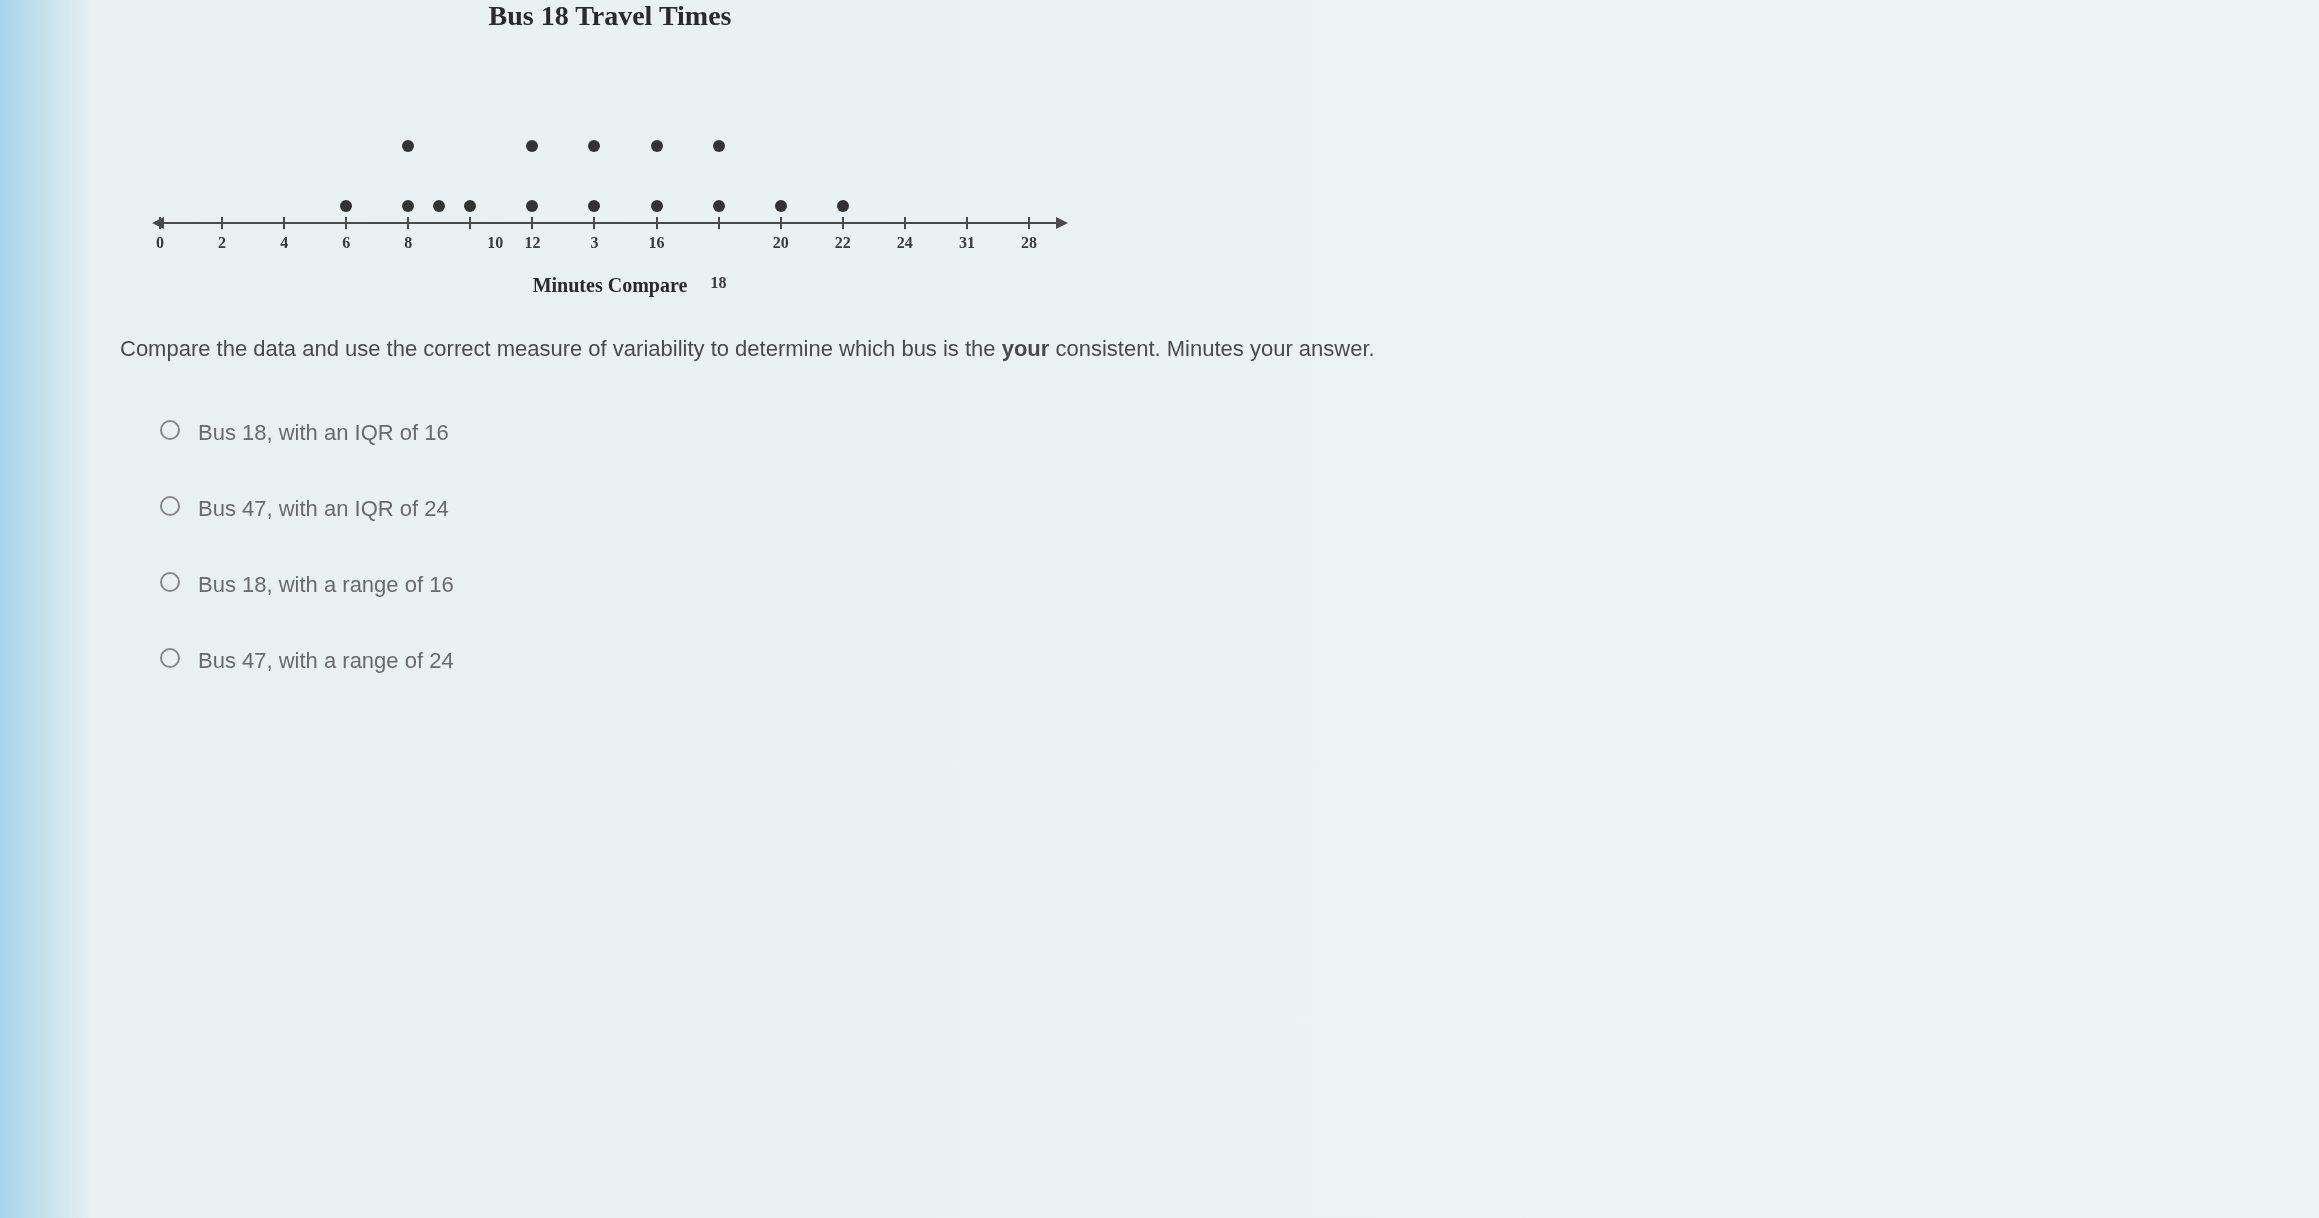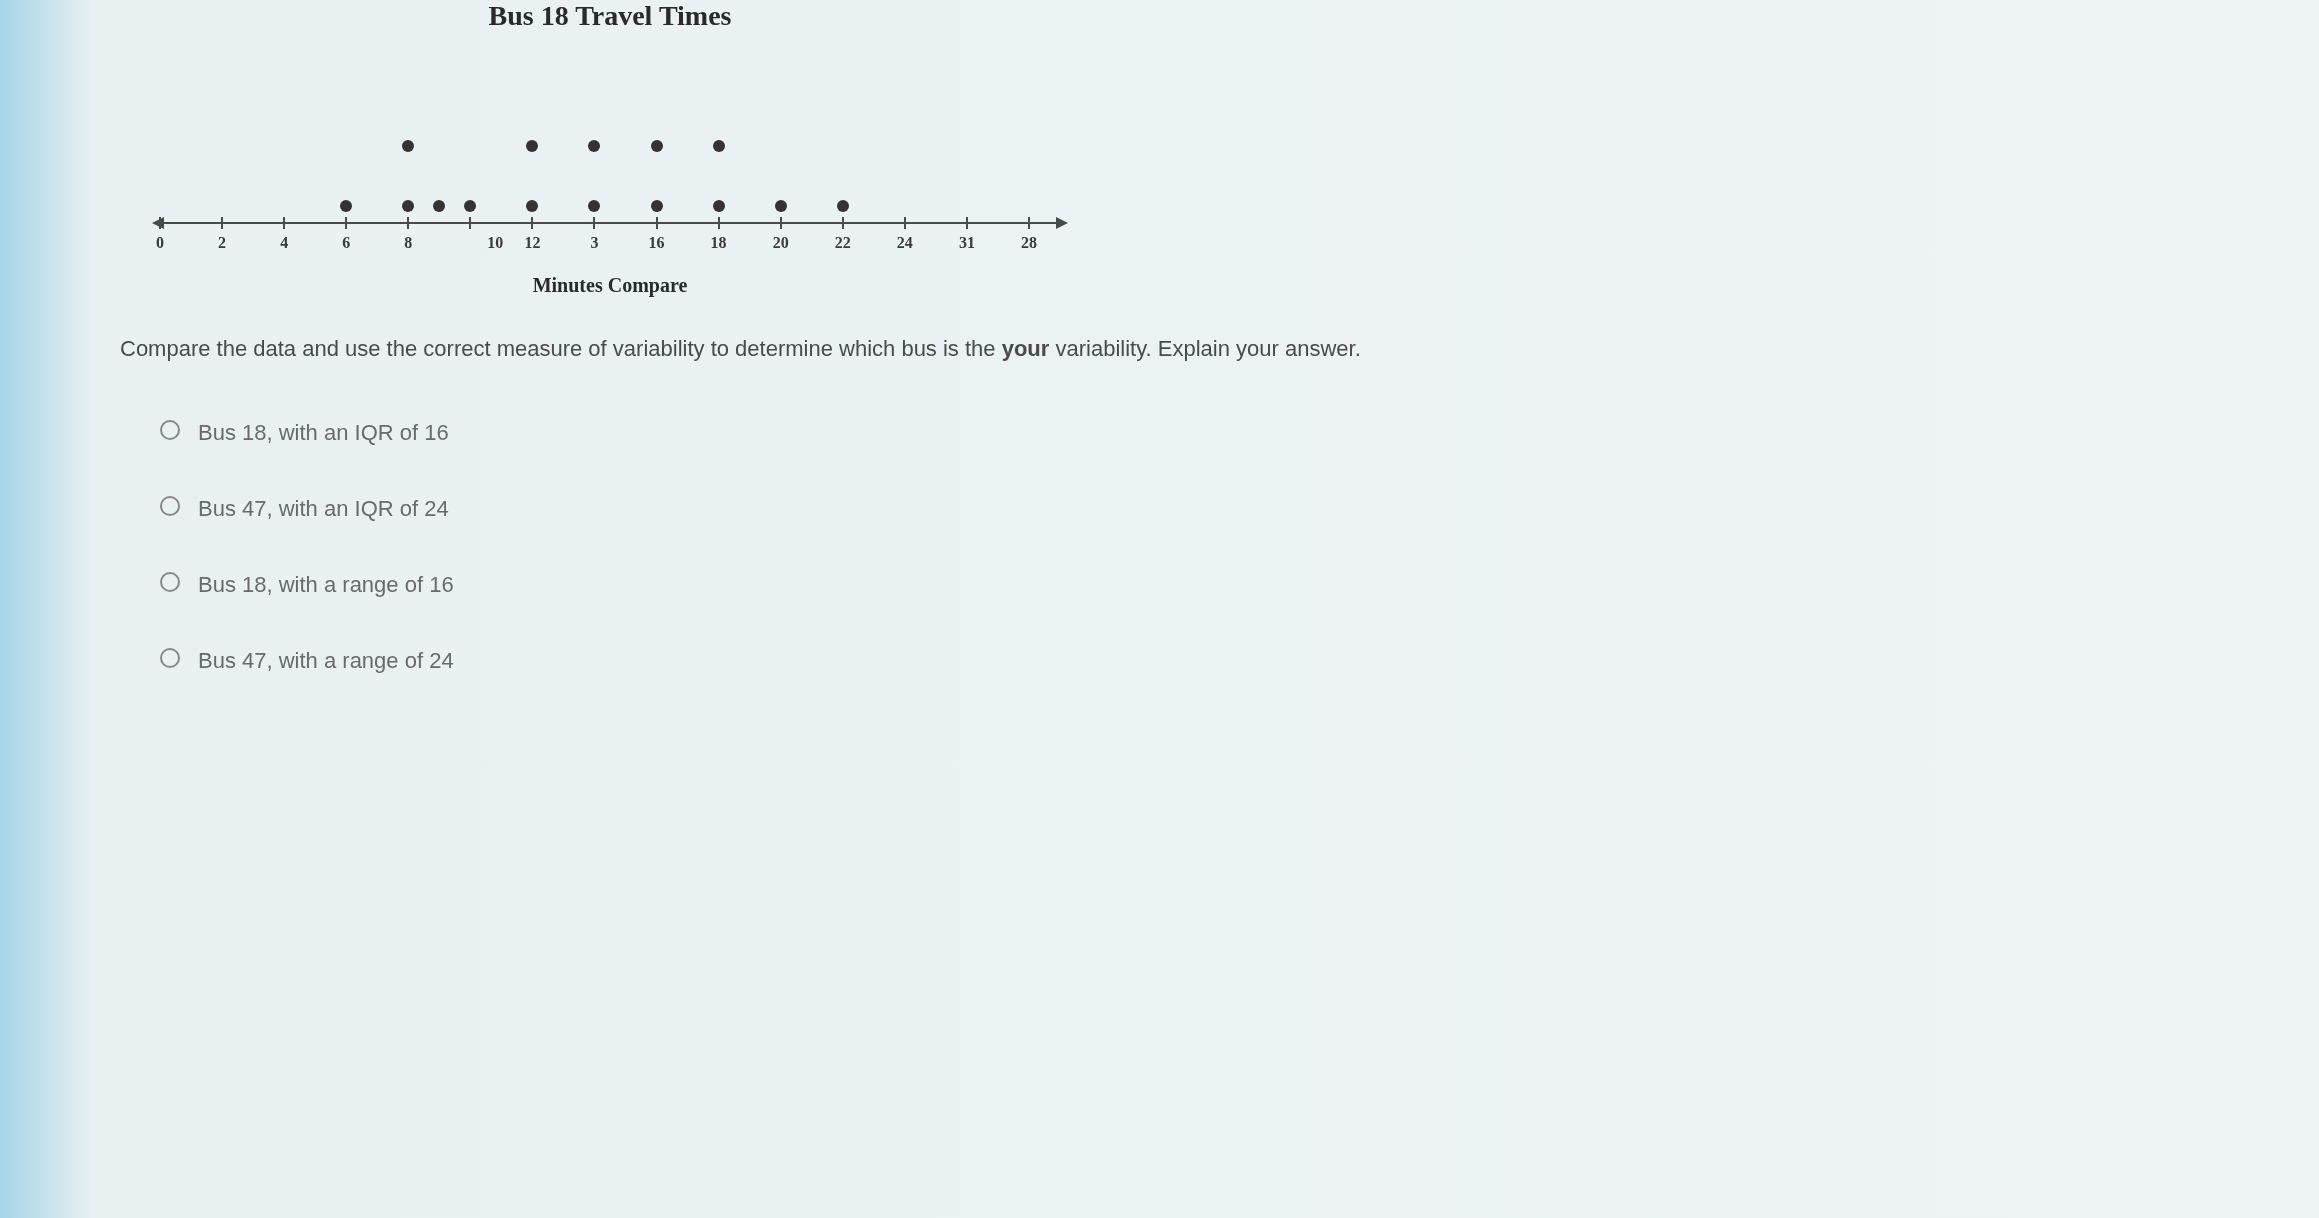--- a/index.html
+++ b/index.html
@@ -152,38 +152,38 @@
         <div class="tick-label" style="left: 27.5862%;">8</div>
         <div class="tick" style="left: 34.4828%;"></div>
         <div class="tick-label" style="left: 34.4828%; margin-left: 25px;">10</div>
         <div class="tick" style="left: 41.3793%;"></div>
         <div class="tick-label" style="left: 41.3793%;">12</div>
         <div class="tick" style="left: 48.2759%;"></div>
         <div class="tick-label" style="left: 48.2759%;">3</div>
         <div class="tick" style="left: 55.1724%;"></div>
         <div class="tick-label" style="left: 55.1724%;">16</div>
         <div class="tick" style="left: 62.069%;"></div>
-        <div class="tick-label" style="left: 62.069%;">18</div>
+        <div class="tick-label" style="left: 62.069%; margin-top: 40px;">18</div>
         <div class="tick" style="left: 68.9655%;"></div>
         <div class="tick-label" style="left: 68.9655%;">20</div>
         <div class="tick" style="left: 75.8621%;"></div>
         <div class="tick-label" style="left: 75.8621%;">22</div>
         <div class="tick" style="left: 82.7586%;"></div>
         <div class="tick-label" style="left: 82.7586%;">24</div>
         <div class="tick" style="left: 89.6552%;"></div>
         <div class="tick-label" style="left: 89.6552%;">31</div>
         <div class="tick" style="left: 96.5517%;"></div>
         <div class="tick-label" style="left: 96.5517%;">28</div>
       </div>
     <div class="x-axis-label">Minutes Compare</div>
   </div>
 </div>
 
 <div class="question-text">
-  <span>Compare the data and use the correct measure of variability to determine which bus is the </span><strong>your</strong><span> variability. Explain your answer.</span>
+  <span>Compare the data and use the correct measure of variability to determine which bus is the </span><strong>your</strong><span> consistent. Minutes your answer.</span>
 </div>
 
 <div class="options" id="options-container">
     <div class="option">
       <span class="radio-circle"></span>
       <span>Bus 18, with an IQR of 16</span>
     </div>
     <div class="option">
       <span class="radio-circle"></span>
       <span>Bus 47, with an IQR of 24</span>

